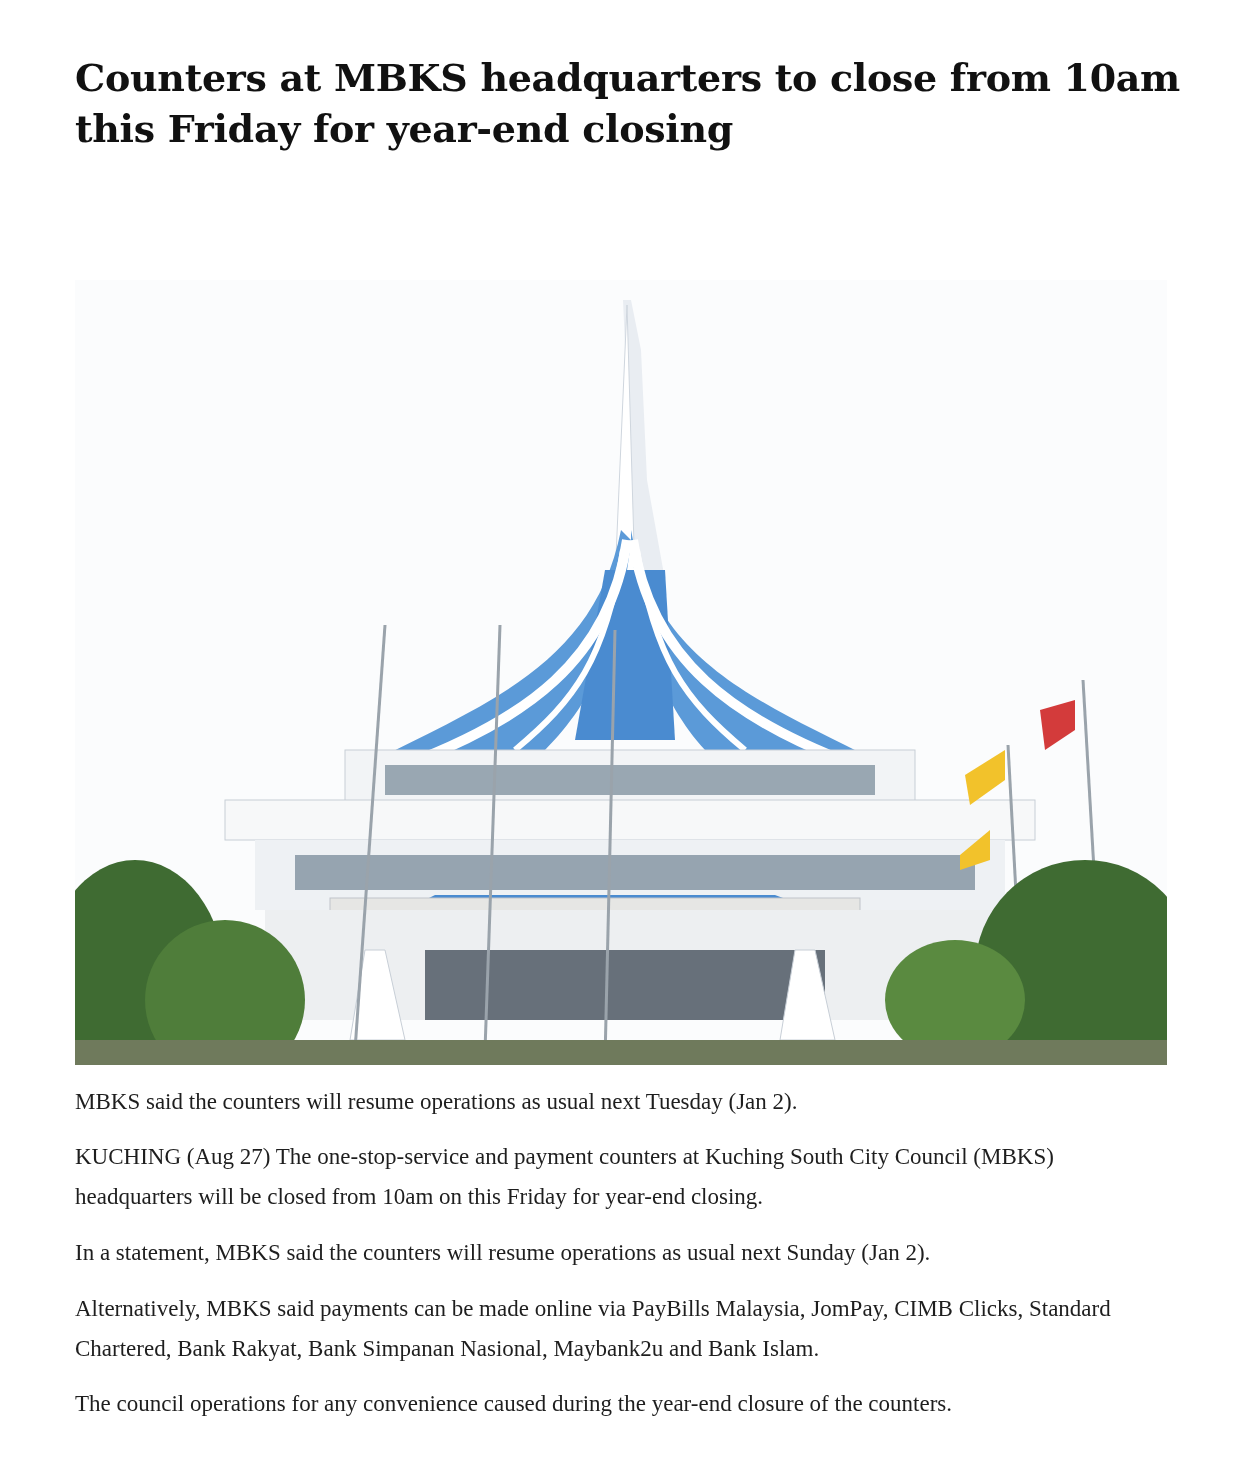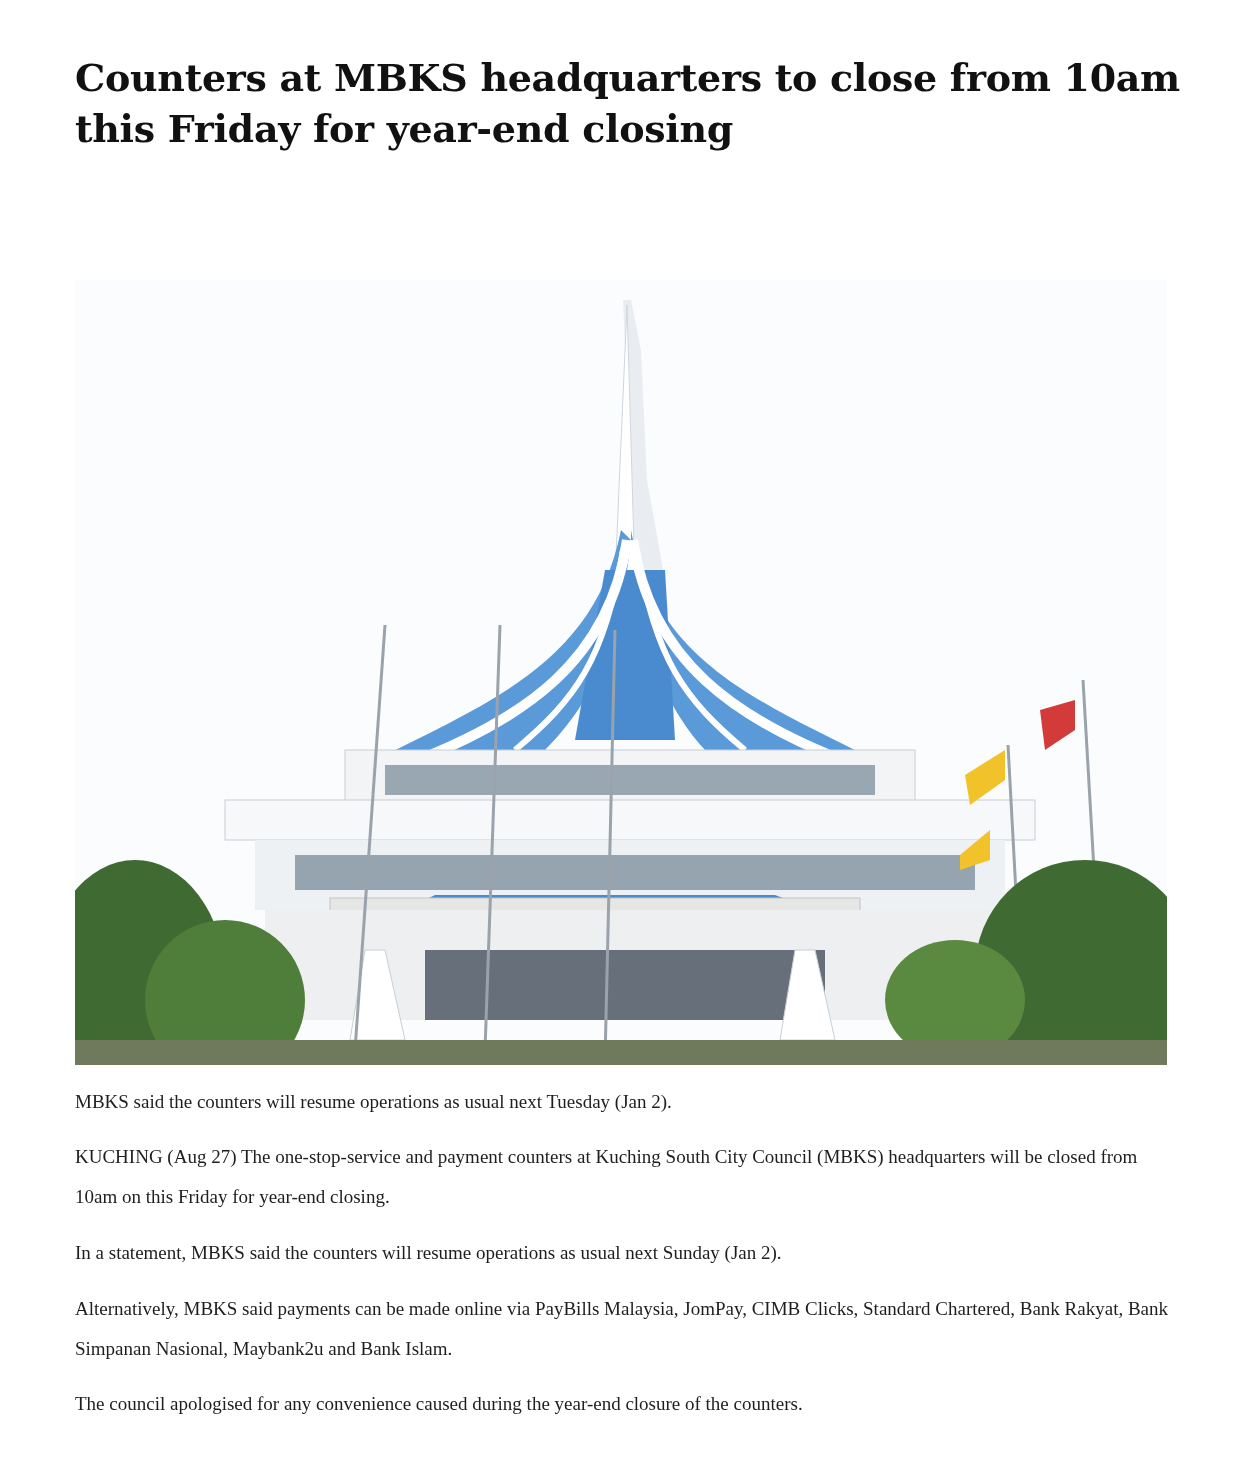--- a/index.html
+++ b/index.html
@@ -5,21 +5,21 @@
   html, body { margin: 0; padding: 0; background: #ffffff; }
   body { width: 1242px; height: 1475px; position: relative; overflow: hidden;
          font-family: "DejaVu Serif", "Liberation Serif", serif; color: #1a1a1a; }
   .headline { position: absolute; left: 75px; top: 52px; width: 1110px; margin: 0;
               font-family: "DejaVu Serif", serif; font-weight: bold; font-size: 38px;
               line-height: 51px; color: #111; letter-spacing: -0.3px; }
   .photo { position: absolute; left: 75px; top: 280px; width: 1092px; height: 785px;
            overflow: hidden; background: #fafbfc; }
   .photo svg { display: block; width: 100%; height: 100%; }
   .caption, .para { position: absolute; left: 75px; width: 1100px; margin: 0;
-           font-family: "Liberation Serif", serif; font-size: 19px; line-height: 40px; color: #1e1e1e; }
+           font-family: "Liberation Serif", serif; font-size: 23px; line-height: 40px; color: #1e1e1e; }
   .caption { top: 1082px; }
   .p1 { top: 1137px; }
   .p2 { top: 1233px; }
   .p3 { top: 1289px; }
   .p4 { top: 1384px; }
 </style>
 </head>
 <body>
 
 <h1 class="headline">Counters at MBKS headquarters to close from 10am this Friday for year-end closing</h1>
@@ -67,13 +67,13 @@
     <ellipse cx="1010" cy="690" rx="110" ry="110" fill="#3f6b32"></ellipse>
     <ellipse cx="880" cy="720" rx="70" ry="60" fill="#5a8a40"></ellipse>
     <rect x="0" y="760" width="1092" height="25" fill="#6f7a5c"></rect>
   </svg>
 </div>
 
 <p class="caption">MBKS said the counters will resume operations as usual next Tuesday (Jan 2).</p>
 <p class="para p1">KUCHING (Aug 27) The one-stop-service and payment counters at Kuching South City Council (MBKS) headquarters will be closed from 10am on this Friday for year-end closing.</p>
 <p class="para p2">In a statement, MBKS said the counters will resume operations as usual next Sunday (Jan 2).</p>
 <p class="para p3">Alternatively, MBKS said payments can be made online via PayBills Malaysia, JomPay, CIMB Clicks, Standard Chartered, Bank Rakyat, Bank Simpanan Nasional, Maybank2u and Bank Islam.</p>
-<p class="para p4">The council apologised for any convenience caused during the year-end closure of the counters.</p>
+<p class="para p4">The council operations for any convenience caused during the year-end closure of the counters.</p>
 
 </body></html>

